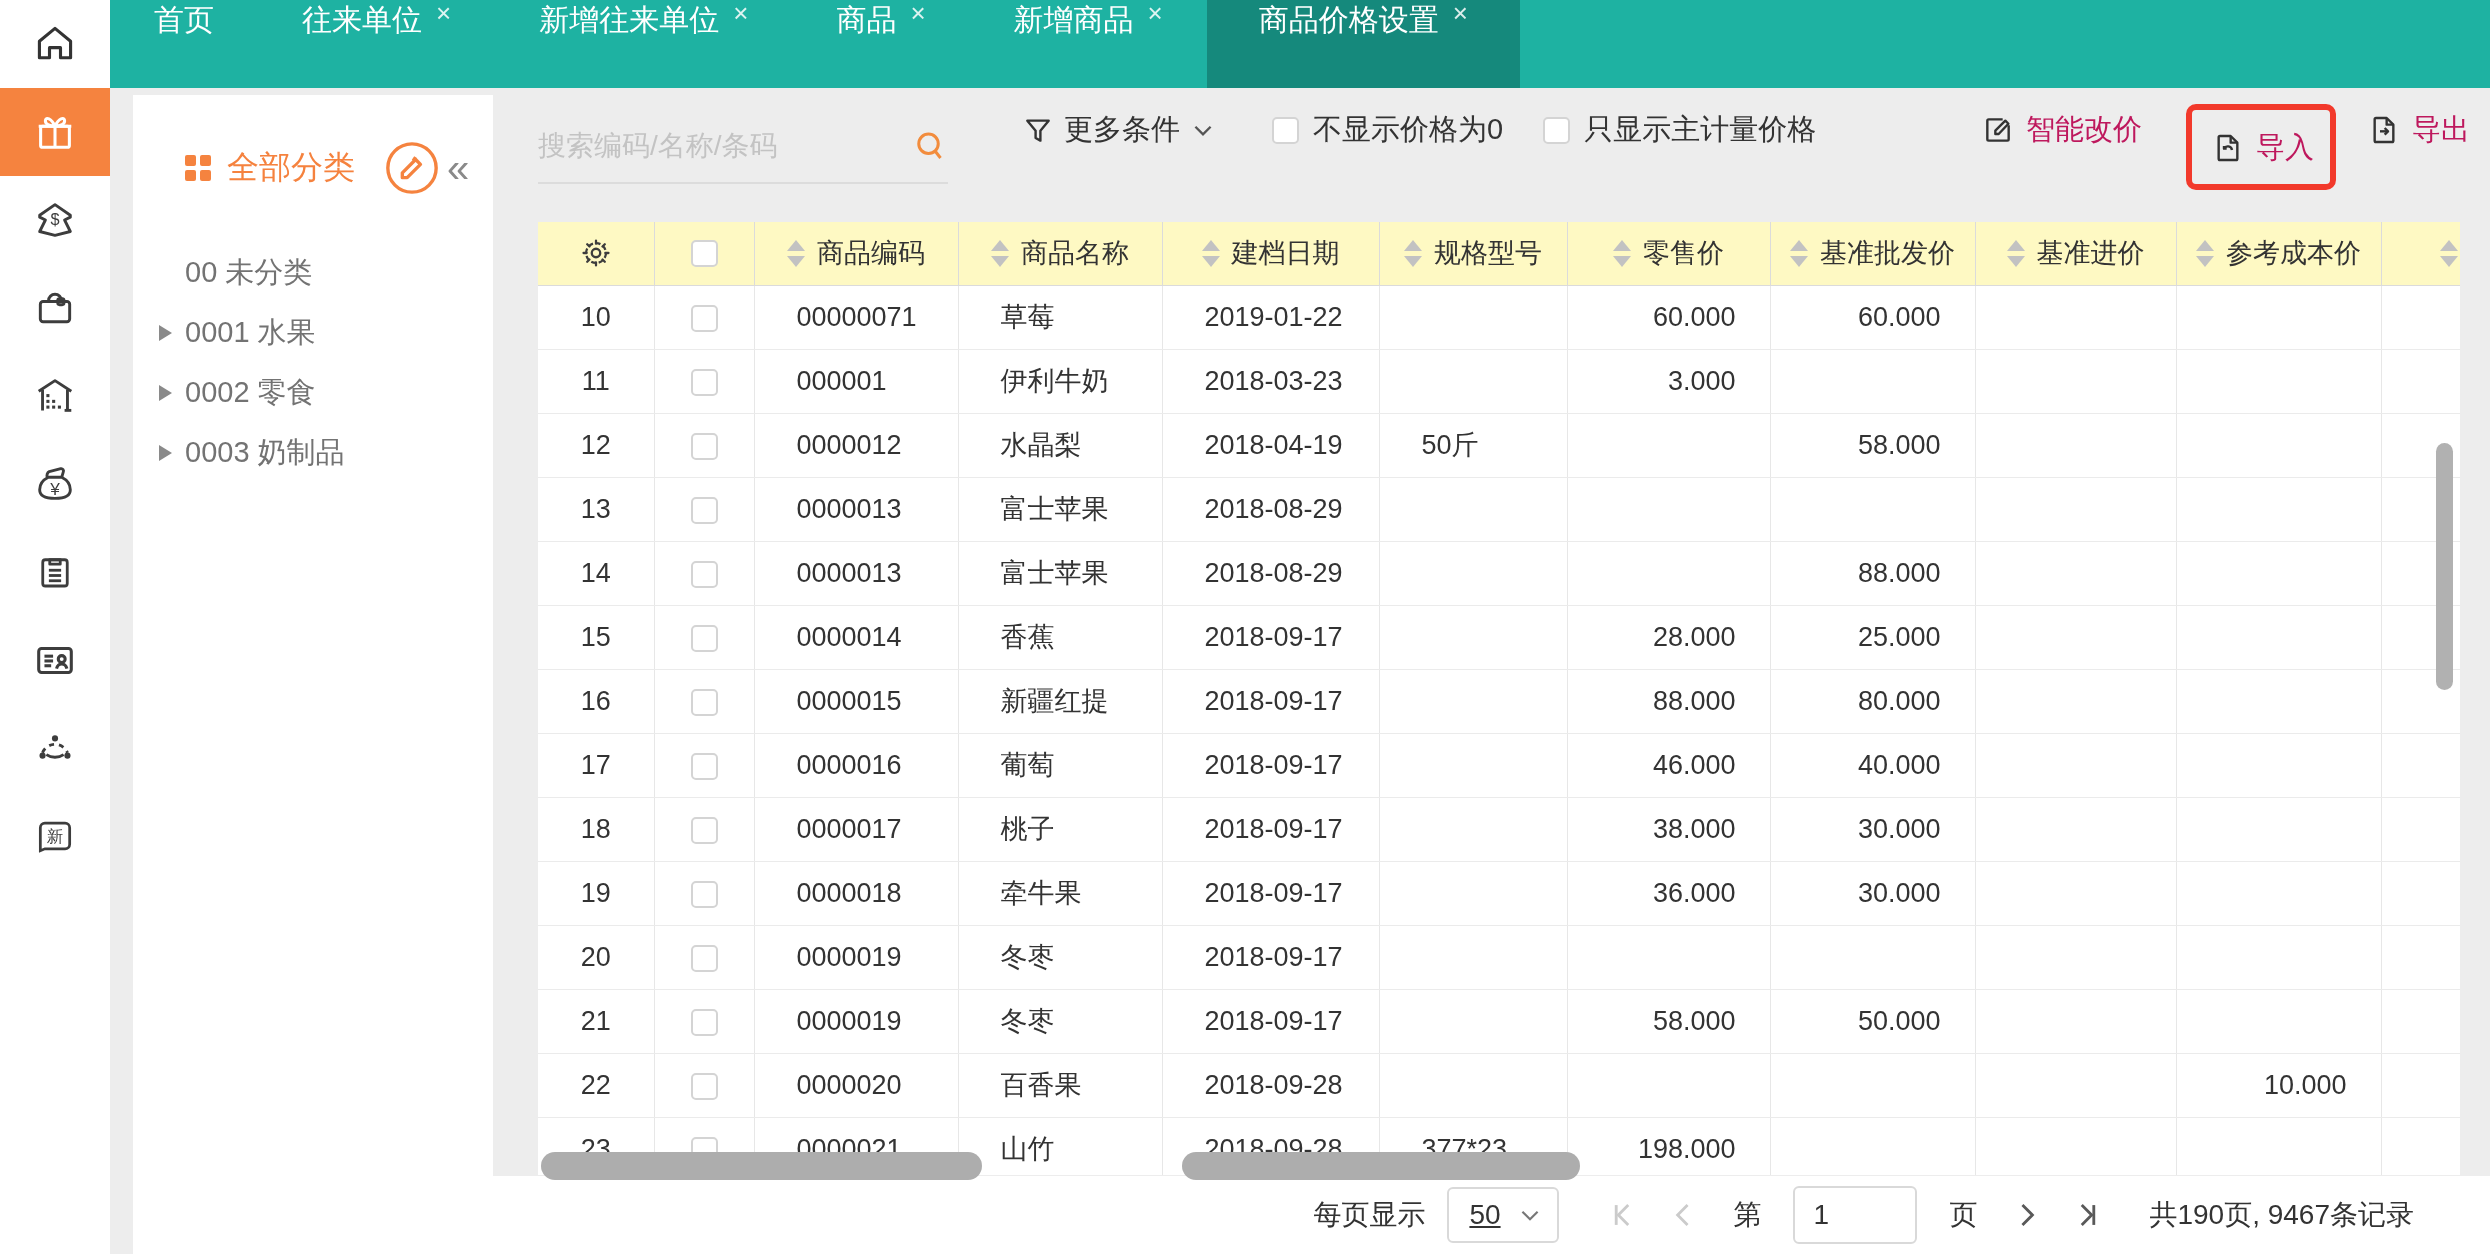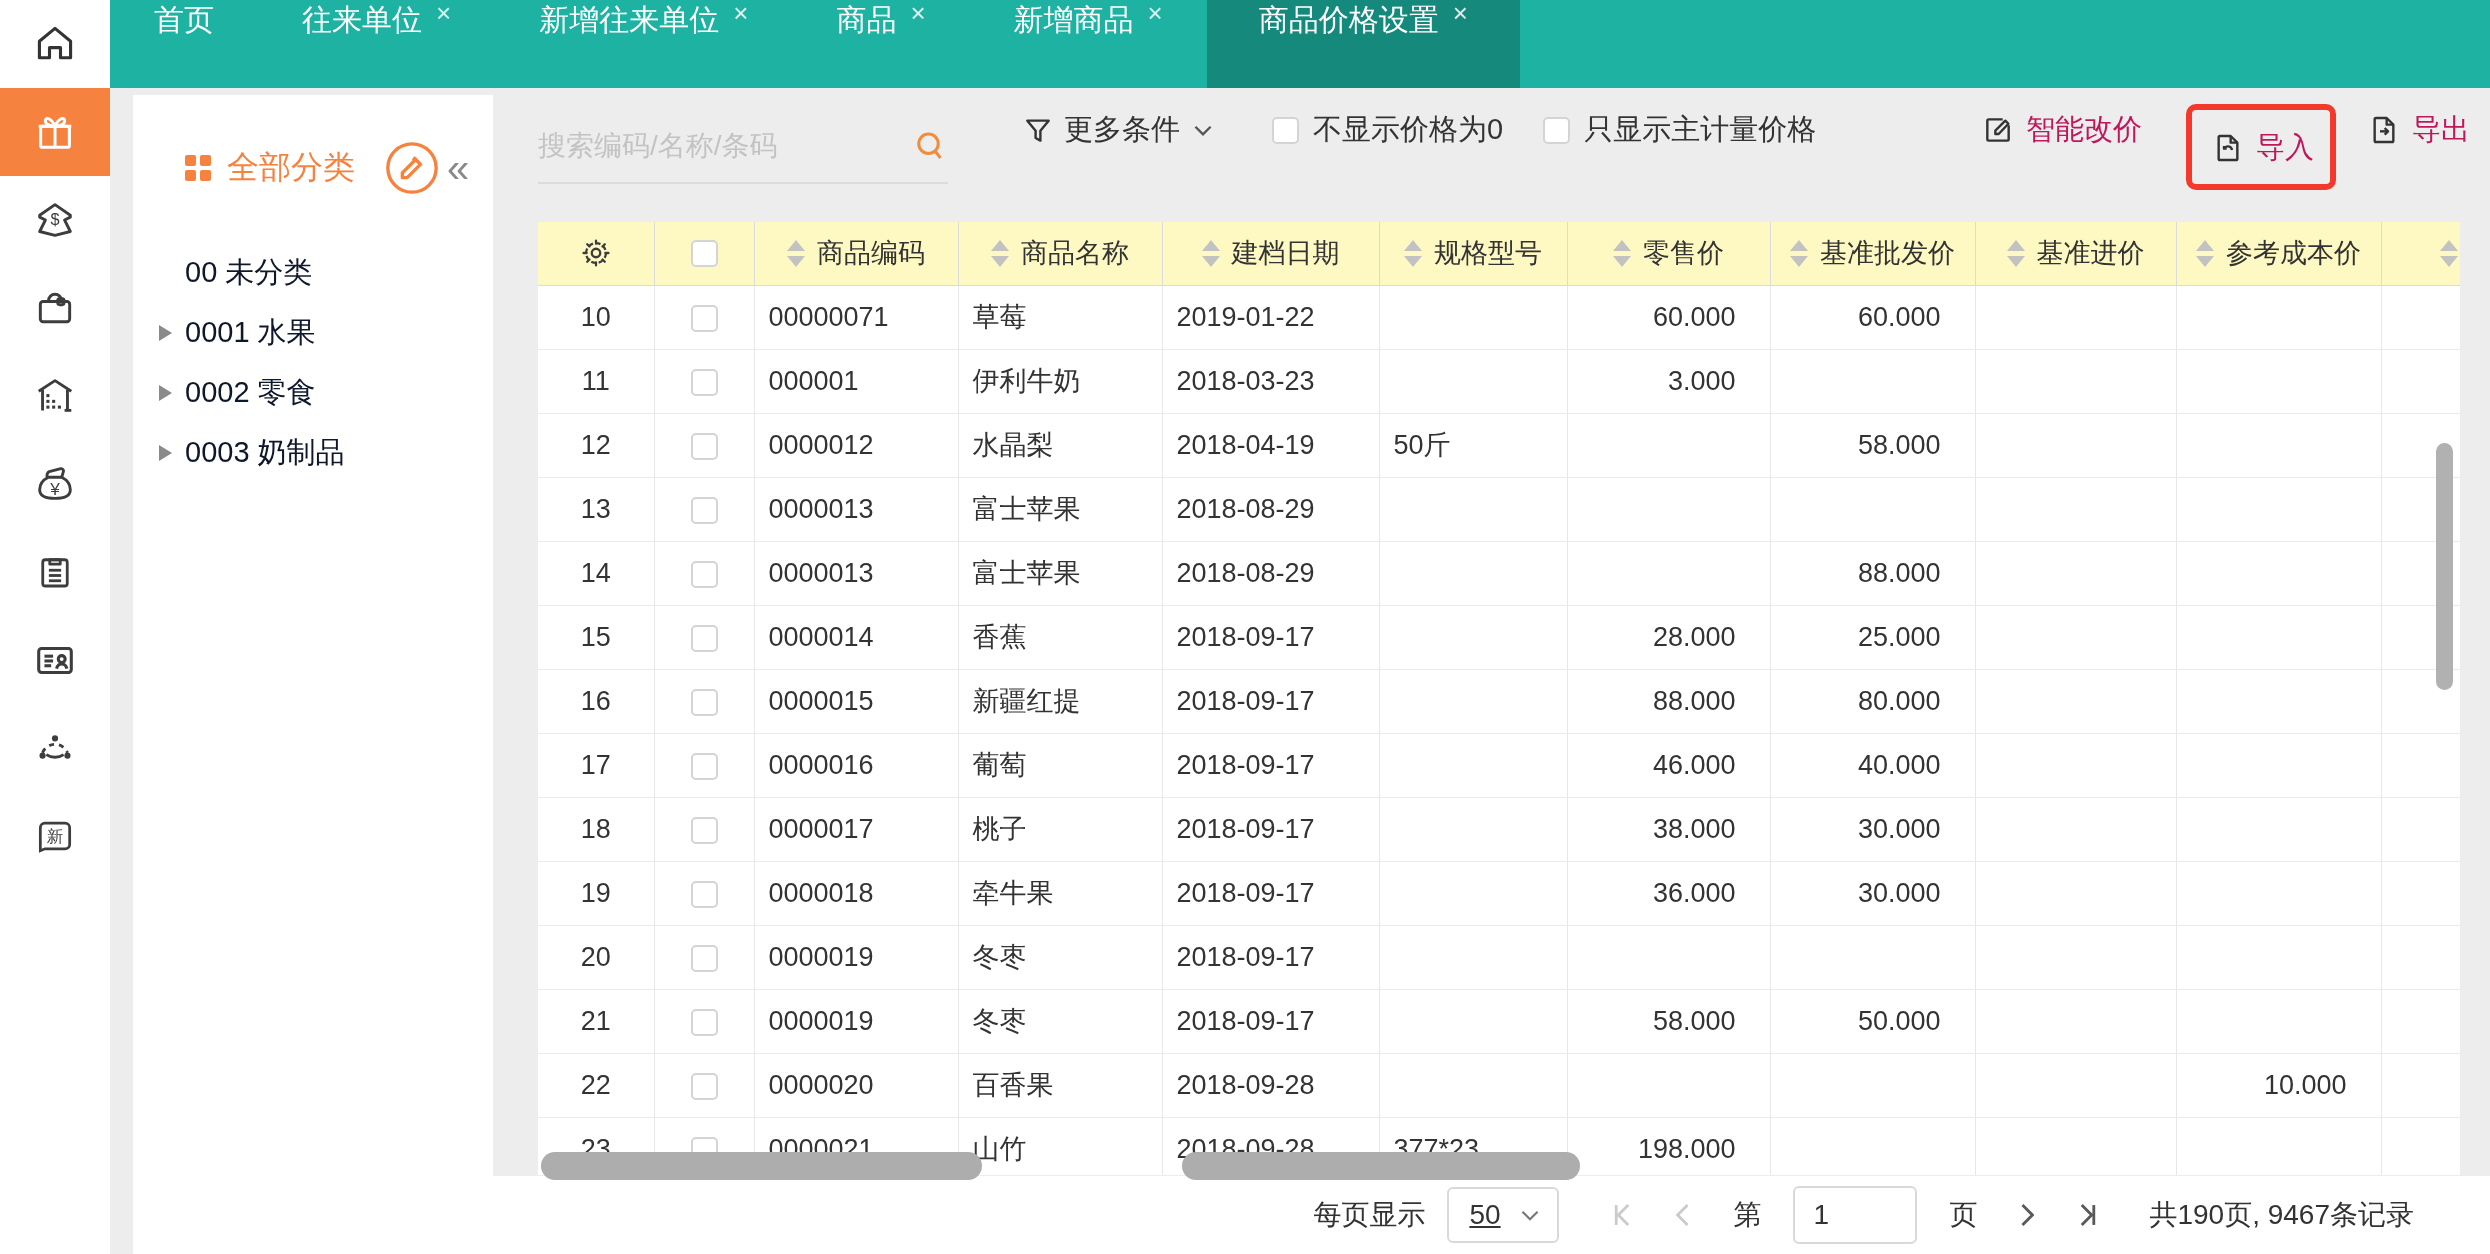--- a/index.html
+++ b/index.html
@@ -26,21 +26,21 @@
 
   
   .cat-panel { position:absolute; left:133px; top:95px; width:360px; height:1159px; background:#fff; }
   .cat-head { display:flex; align-items:center; padding:44px 18px 0 52px; }
   .grid-ic { display:grid; grid-template-columns:11px 11px; grid-template-rows:11px 11px; gap:4px; margin-right:16px; }
   .grid-ic i { background:#F5833F; border-radius:2px; }
   .cat-title { color:#F5823E; font-size:32px; flex:0 0 auto; }
   .cat-edit { margin-left:28px; }
   .cat-collapse { margin-left:auto; color:#8a8a8a; font-size:40px; line-height:1; padding:0 6px; background:#fff; border-radius:8px 0 0 8px; cursor:pointer; }
   .cat-list { margin-top:46px; }
-  .cat-item { display:flex; align-items:center; height:60px; padding-left:52px; font-size:29px; color:#0f172a; cursor:pointer; position:relative; }
+  .cat-item { display:flex; align-items:center; height:60px; padding-left:52px; font-size:29px; color:#737373; cursor:pointer; position:relative; }
   .cat-item .caret { position:absolute; left:26px; width:0; height:0; border-left:13px solid #8a8a8a; border-top:8px solid transparent; border-bottom:8px solid transparent; }
 
   
   .toolbar { position:absolute; left:538px; top:110px; width:1932px; height:90px; display:flex; align-items:flex-start; }
   .search { width:410px; height:74px; border-bottom:2px solid #DCDCDC; display:flex; align-items:center; }
   .search input { border:0; outline:0; flex:1; font-size:28px; color:#333; background:transparent; font-family:inherit; }
   .search input::placeholder { color:#C3C3C3; }
   .filter { display:flex; align-items:center; gap:10px; margin-left:74px; font-size:29px; color:#333; cursor:pointer; }
   .chk { display:flex; align-items:center; gap:14px; font-size:29px; color:#333; cursor:pointer; }
   .chk .box { width:27px; height:27px; border:2px solid #D4D4D4; border-radius:5px; background:#fff; }
@@ -58,21 +58,21 @@
   thead th { background:#fef9c3; height:63px; border-right:1px solid #DBDBDB; border-bottom:1px solid #DBDBDB; font-weight:normal; }
   tbody td { height:64px; border-bottom:1px solid #EBEBEB; background:#fff; }
   .hcell { display:flex; align-items:center; justify-content:center; gap:12px; }
   .sort { display:inline-flex; flex-direction:column; gap:5px; }
   .sort i { width:0; height:0; border-left:9px solid transparent; border-right:9px solid transparent; }
   .sort .up { border-bottom:11px solid #C2C2C2; }
   .sort .dn { border-top:11px solid #C2C2C2; }
   td.c-num { text-align:center; }
   td.c-chk { text-align:center; }
   td.c-chk .box { display:inline-block; width:27px; height:27px; border:2px solid #D4D4D4; border-radius:5px; background:#fff; vertical-align:middle; }
-  td.c-txt { padding-left:14px; text-align:left; }
+  td.c-txt { padding-left:42px; text-align:left; }
   td.c-price { padding-right:34px; text-align:right; }
   .gear { color:#3d3d3d; }
   th .box { display:inline-block; width:27px; height:27px; border:2px solid #D4D4D4; border-radius:5px; background:#fff; }
 
   
   .vthumb { position:absolute; left:2436px; top:443px; width:17px; height:247px; background:#B1B1B1; border-radius:9px; z-index:6; }
   .hthumb { position:absolute; top:1152px; height:28px; background:#ADADAD; border-radius:14px; z-index:6; }
   .hthumb.a { left:541px; width:441px; }
   .hthumb.b { left:1182px; width:398px; }
 

